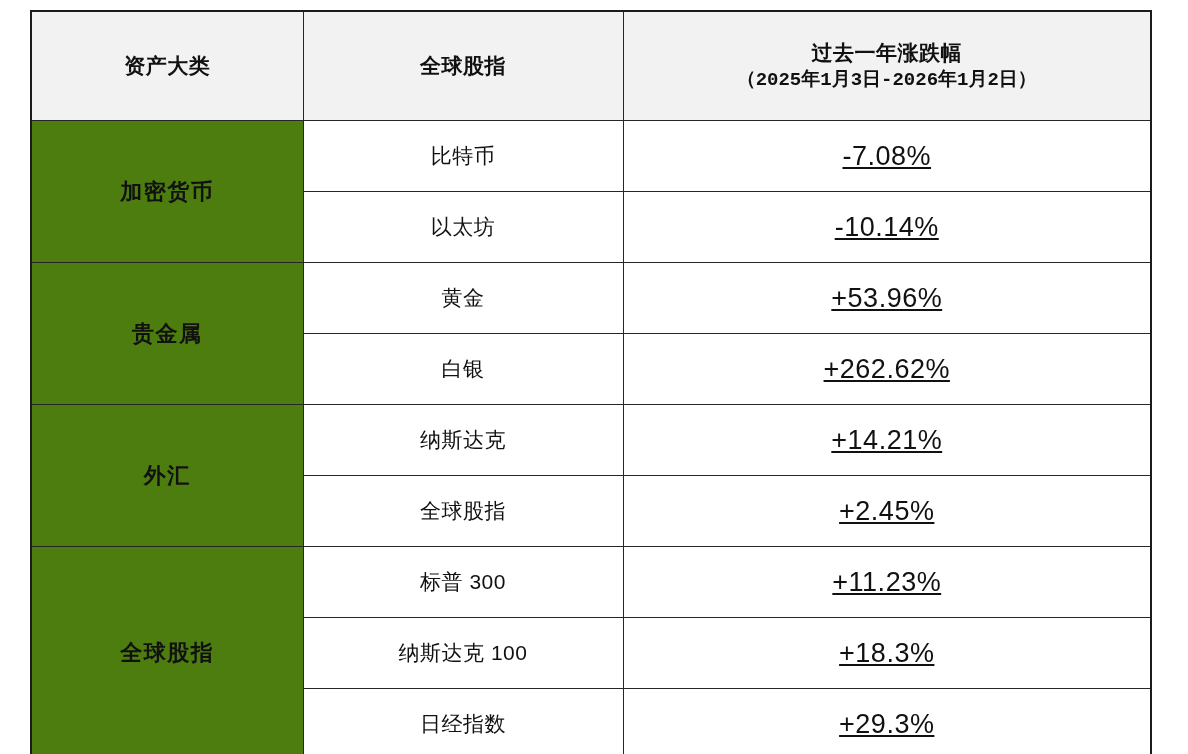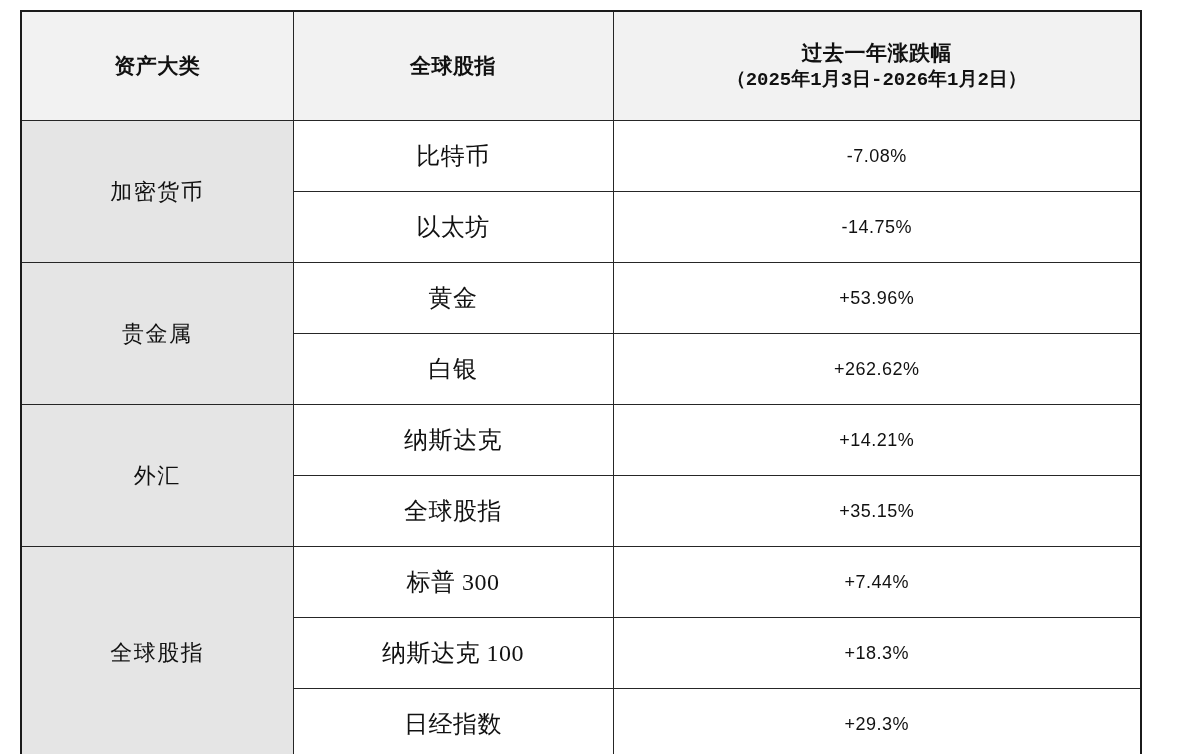--- a/index.html
+++ b/index.html
@@ -12,21 +12,21 @@
     height: 754px;
     font-family: "Liberation Sans", sans-serif;
     color: #111111;
     overflow: hidden;
   }
   .page {
     position: relative;
     width: 1188px;
     height: 754px;
     box-sizing: border-box;
-    padding: 10px 30px 12px 20px;
+    padding: 10px 30px 12px 30px;
   }
   table.asset-table {
     width: 1120px;
     border-collapse: collapse;
     table-layout: fixed;
     border: 2px solid #1b1b1b;
   }
   table.asset-table col.col-group { width: 272px; }
   table.asset-table col.col-class { width: 320px; }
   table.asset-table col.col-change { width: 528px; }
@@ -46,34 +46,34 @@
     line-height: 1.42;
     letter-spacing: 0.5px;
   }
   thead th .hdr-line2 {
     display: block;
     font-size: 19px;
     letter-spacing: 0px;
     font-family: Liberation Mono, monospace;
   }
   td.group-cell {
-    font-weight: normal;
+    font-weight: bold;
     font-size: 22px;
     letter-spacing: 1.5px;
-    background: #e5e5e5;
+    background: #4d7c0f;
   }
   td.class-cell {
-    font-size: 24px;
+    font-size: 21px;
     letter-spacing: 0.5px;
     height: 70px;
-    font-family: Liberation Serif, serif;
   }
   td.change-cell {
-    font-size: 18px;
+    font-size: 27px;
     letter-spacing: 0.5px;
+    text-decoration: underline;
   }
 </style>
 </head>
 <body>
 
 <div class="page">
   <table class="asset-table">
     <colgroup>
       <col class="col-group">
       <col class="col-class">
@@ -91,47 +91,47 @@
     </thead>
     <tbody>
 
       <tr>
         <td class="group-cell" rowspan="2">加密货币</td>
         <td class="class-cell">比特币</td>
         <td class="change-cell">-7.08%</td>
       </tr>
       <tr>
         <td class="class-cell">以太坊</td>
-        <td class="change-cell">-14.75%</td>
+        <td class="change-cell">-10.14%</td>
       </tr>
 
       <tr>
         <td class="group-cell" rowspan="2">贵金属</td>
         <td class="class-cell">黄金</td>
         <td class="change-cell">+53.96%</td>
       </tr>
       <tr>
         <td class="class-cell">白银</td>
         <td class="change-cell">+262.62%</td>
       </tr>
 
       <tr>
         <td class="group-cell" rowspan="2">外汇</td>
         <td class="class-cell">纳斯达克</td>
         <td class="change-cell">+14.21%</td>
       </tr>
       <tr>
         <td class="class-cell">全球股指</td>
-        <td class="change-cell">+35.15%</td>
+        <td class="change-cell">+2.45%</td>
       </tr>
 
       <tr>
         <td class="group-cell" rowspan="3">全球股指</td>
         <td class="class-cell">标普 300</td>
-        <td class="change-cell">+7.44%</td>
+        <td class="change-cell">+11.23%</td>
       </tr>
       <tr>
         <td class="class-cell">纳斯达克 100</td>
         <td class="change-cell">+18.3%</td>
       </tr>
       <tr>
         <td class="class-cell">日经指数</td>
         <td class="change-cell">+29.3%</td>
       </tr>
     </tbody>

